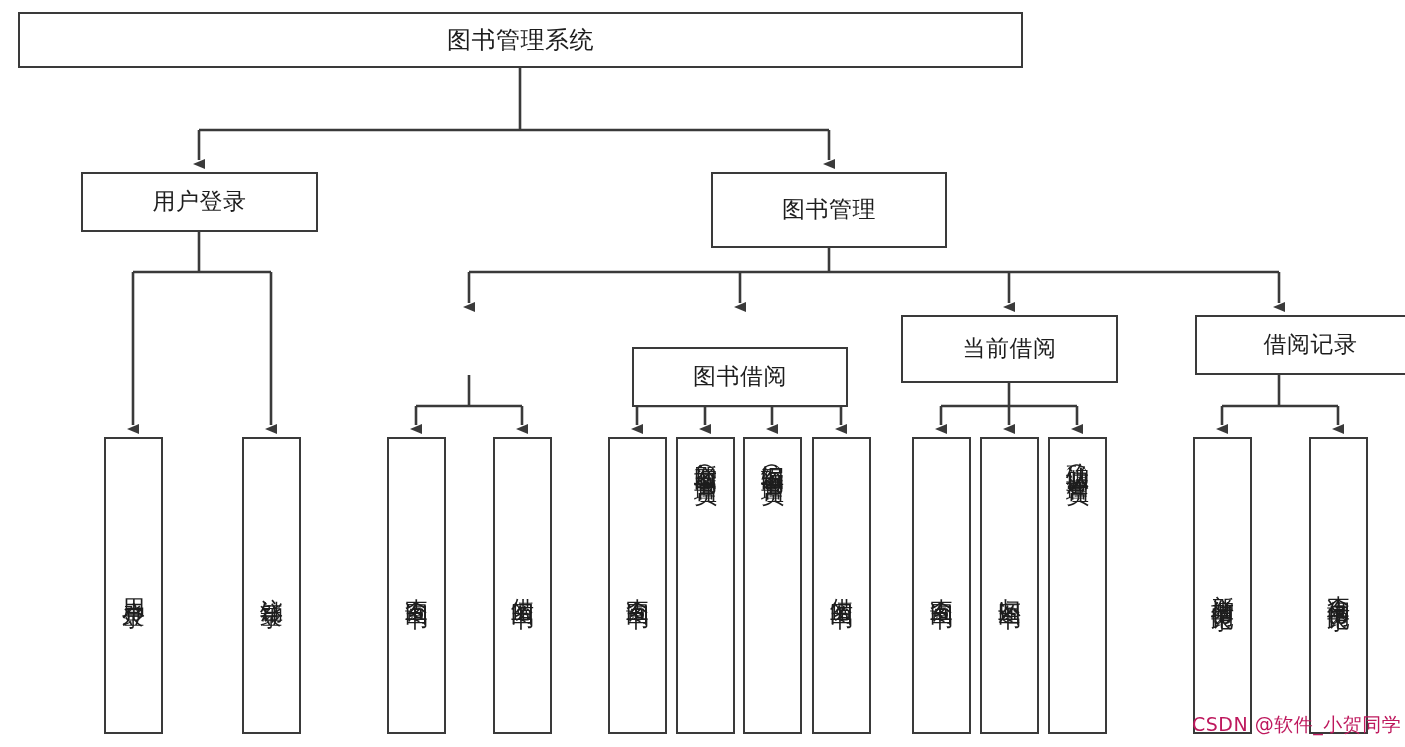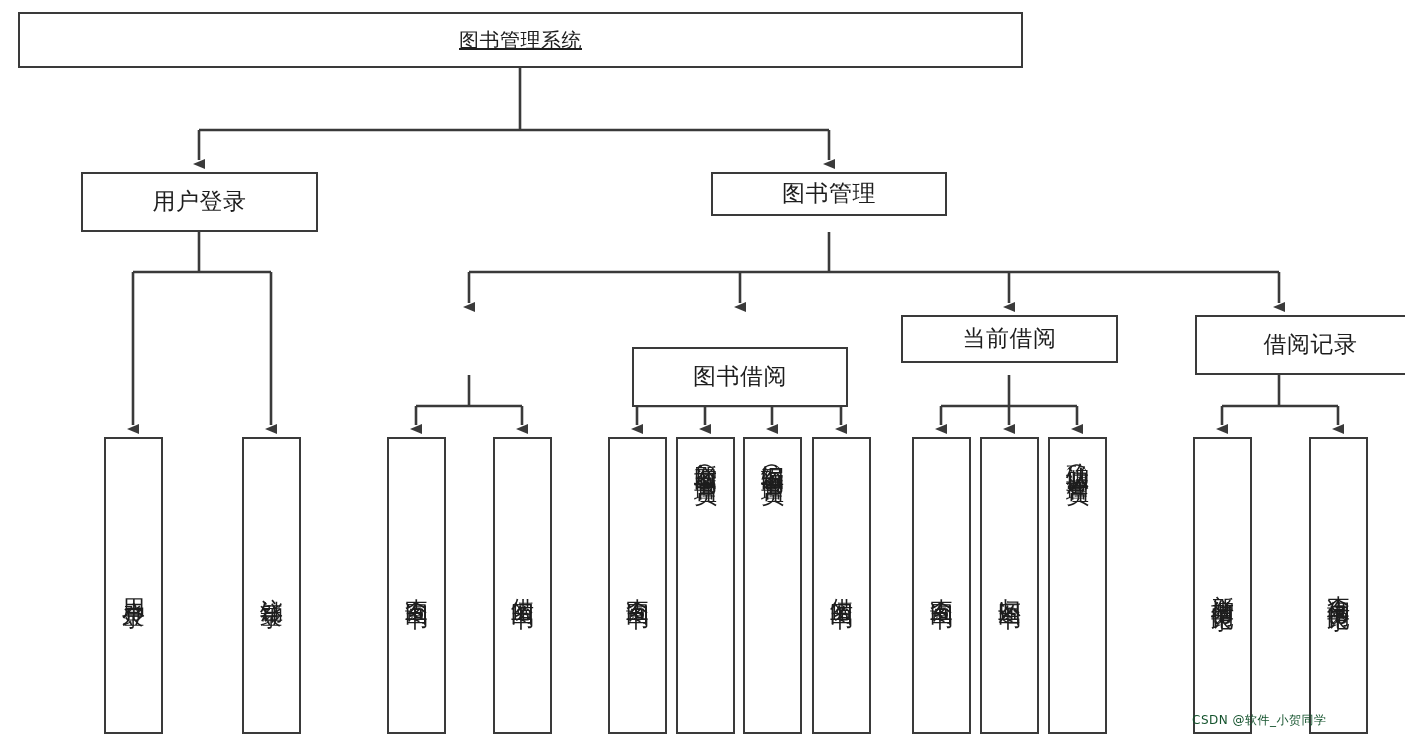--- a/index.html
+++ b/index.html
@@ -43,22 +43,21 @@
     letter-spacing: 0.5px;
     color: #1d1d1d;
   }
   
   .node.horiz .node-label {
     font-size: 23px;
     writing-mode: horizontal-tb;
     white-space: nowrap;
   }
   .node.root .node-label {
-    font-size: 20px;
-    text-decoration: underline;
+    font-size: 24px;
   }
   
   .node.vert {
     align-items: flex-start;
     justify-content: center;
     padding-top: 6px;
   }
   .node.vert .node-label {
     writing-mode: vertical-rl;
     text-orientation: upright;
@@ -69,22 +68,22 @@
   }
   
   .node.vert.center {
     align-items: center;
     padding-top: 0;
   }
   #watermark {
     position: absolute;
     left: 1192px;
     top: 712px;
-    font-size: 12px;
-    color: #14532d;
+    font-size: 19px;
+    color: #be185d;
     white-space: nowrap;
     letter-spacing: 0.5px;
     user-select: none;
   }
 </style>
 </head>
 <body>
 
 <div id="diagram-root">
 
@@ -139,30 +138,30 @@
   </svg>
 
   <div class="node horiz root" style="left:18px; top:12px; width:1005px; height:56px;">
     <span class="node-label">图书管理系统</span>
   </div>
 
   <div class="node horiz" style="left:81px; top:172px; width:237px; height:60px;">
     <span class="node-label">用户登录</span>
   </div>
 
-  <div class="node horiz" style="left:711px; top:172px; width:236px; height:44px;">
+  <div class="node horiz" style="left:711px; top:172px; width:236px; height:76px;">
     <span class="node-label">图书管理</span>
   </div>
 
 
   <div class="node horiz" style="left:632px; top:315px; width:216px; height:60px;margin-top:32px;">
     <span class="node-label">图书借阅</span>
   </div>
 
-  <div class="node horiz" style="left:901px; top:315px; width:217px; height:48px;">
+  <div class="node horiz" style="left:901px; top:315px; width:217px; height:68px;">
     <span class="node-label">当前借阅</span>
   </div>
 
   <div class="node horiz" style="left:1195px; top:315px; width:231px; height:60px;">
     <span class="node-label">借阅记录</span>
   </div>
 
   <div class="node vert center" style="left:104px; top:437px; width:59px; height:297px;">
     <span class="node-label">用户登录</span>
   </div>

